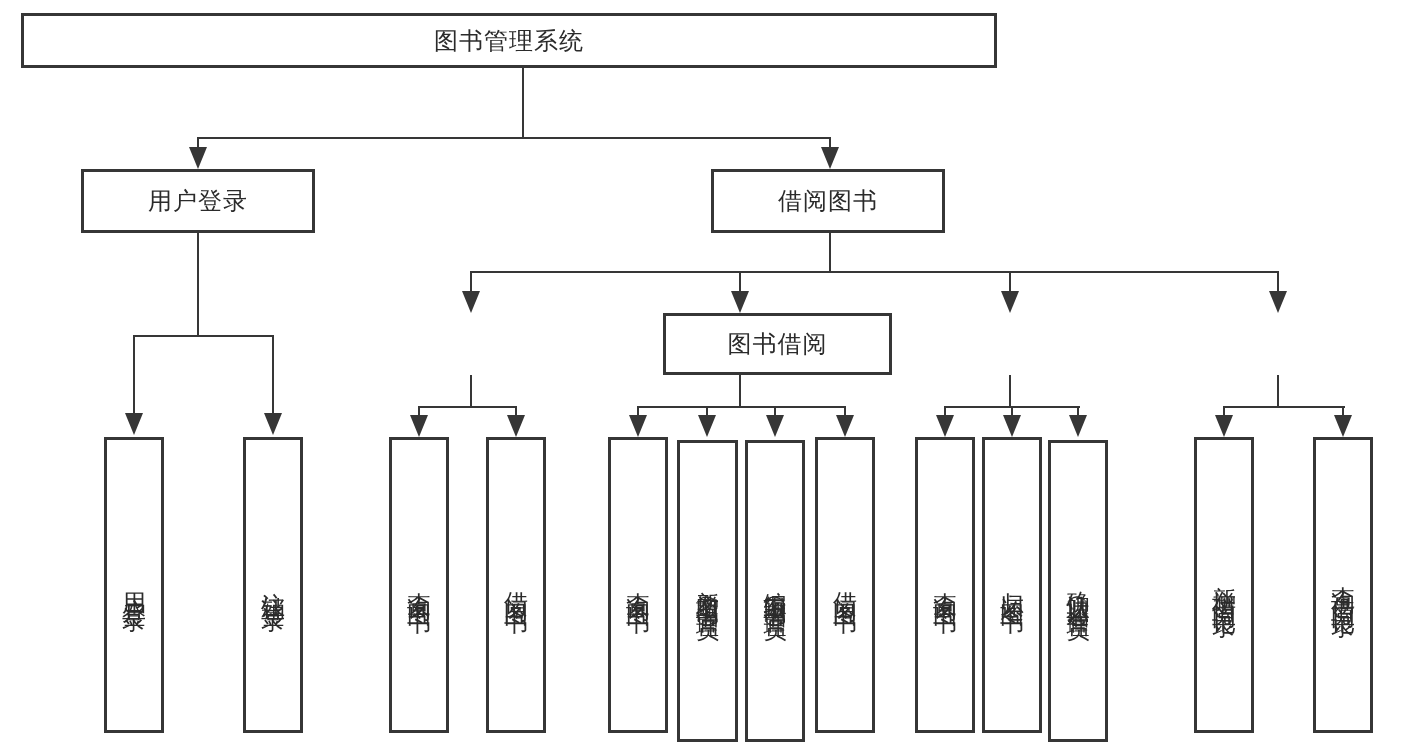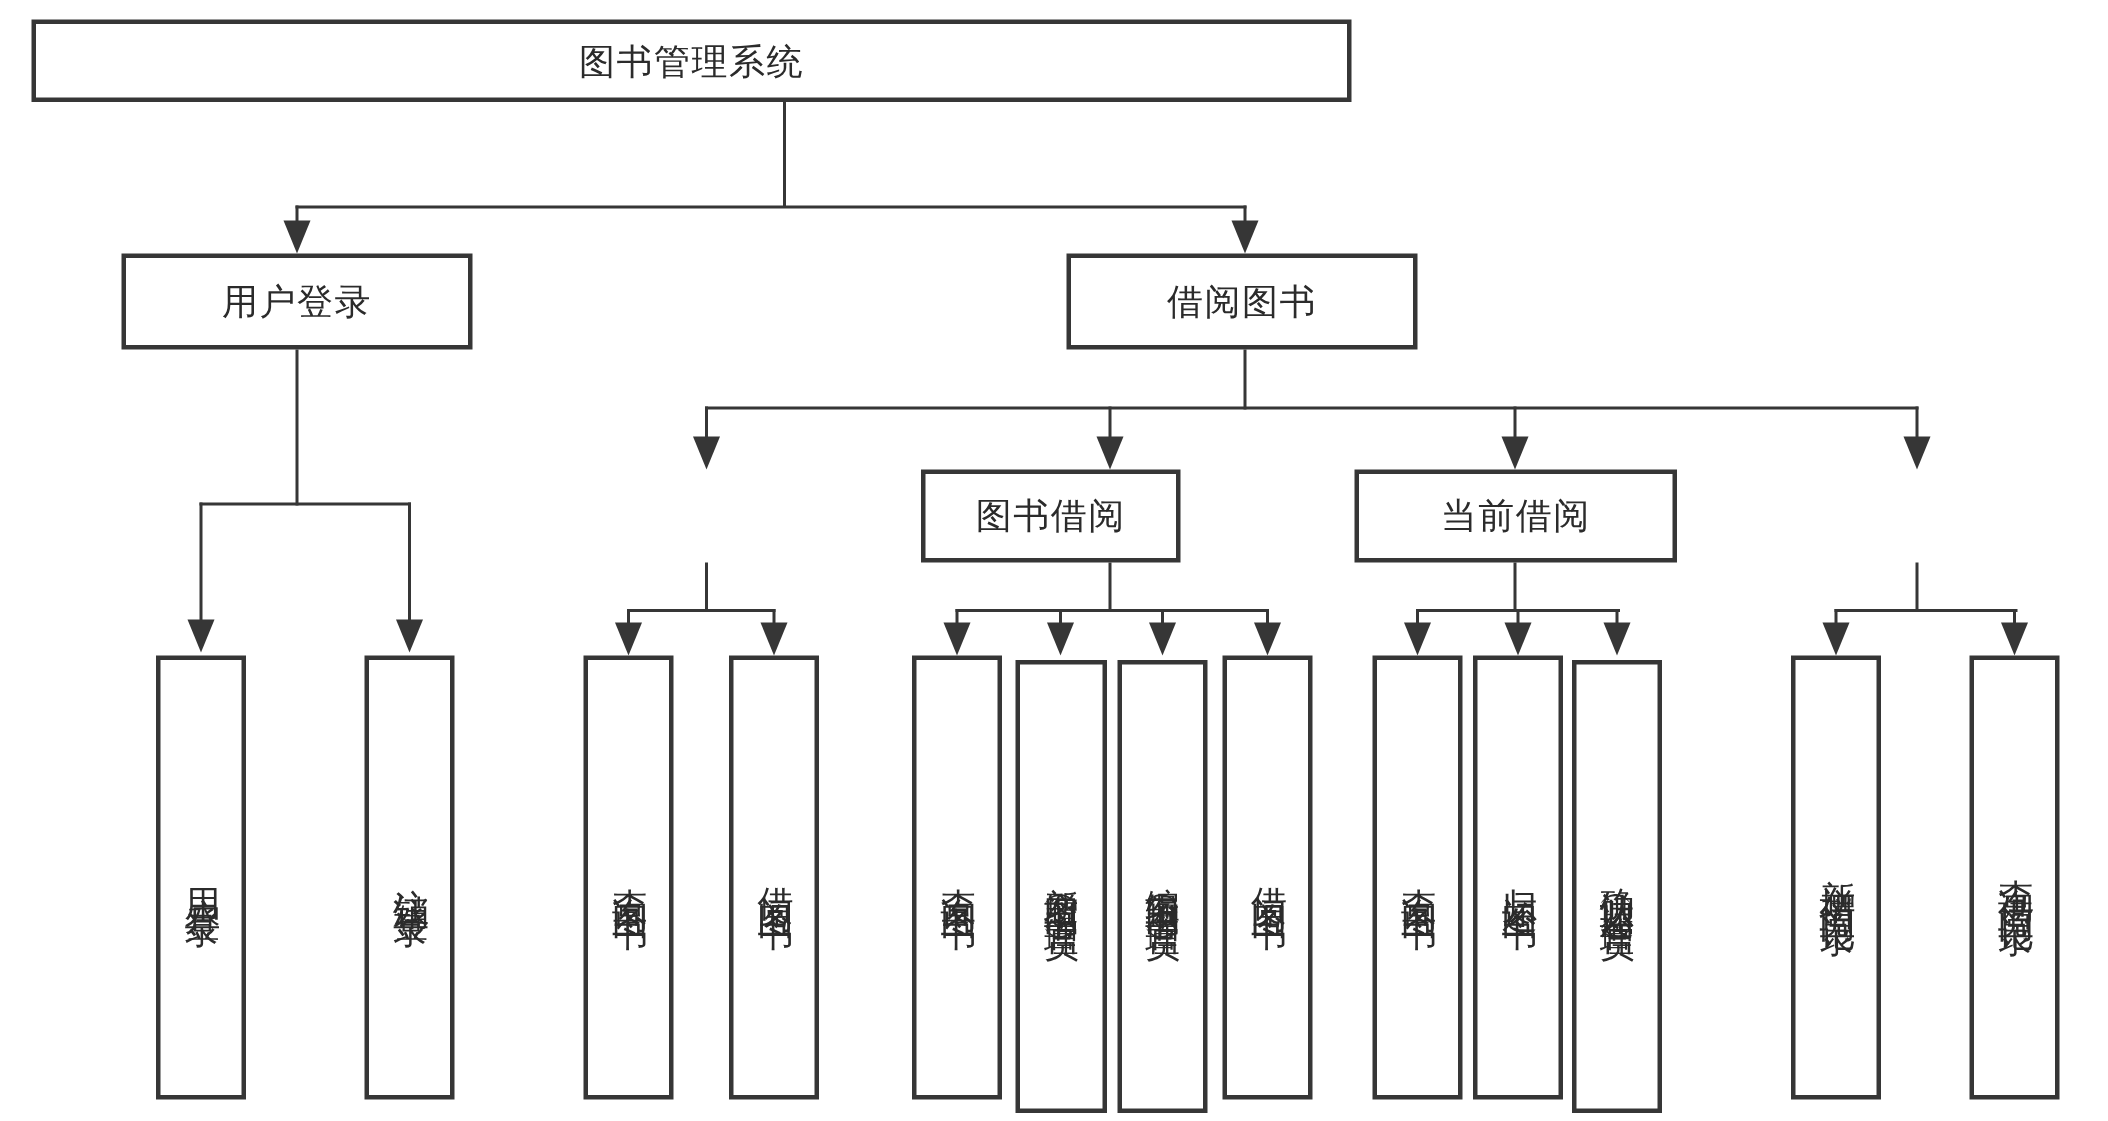--- a/index.html
+++ b/index.html
@@ -29,36 +29,33 @@
     position:absolute;right:4px;bottom:4px;z-index:10;
     font-size:23px;color:rgba(150,150,150,0.88);letter-spacing:1px;
     white-space:nowrap;
   }
 </style>
 </head>
 <body>
 
 <div class="canvas">
 
-  <div class="box" style="left:21px;top:13px;width:880px;height:55px">
+  <div class="box" style="left:21px;top:13px;width:976px;height:55px">
     <span>图书管理系统</span>
   </div>
 
   <div class="box" style="left:81px;top:169px;width:234px;height:64px">
     <span>用户登录</span>
   </div>
   <div class="box" style="left:711px;top:169px;width:234px;height:64px">
     <span>借阅图书</span>
   </div>
 
-  <div class="box" style="left:614px;top:313px;width:173px;height:62px">
+  <div class="box" style="left:663px;top:313px;width:229px;height:62px">
     <span>图书借阅</span>
-  </div>
-  <div class="box" style="left:903px;top:313px;width:215px;height:62px">
-    <span>当前借阅</span>
   </div>
 
   <div class="box vbox" style="left:104px;top:437px;width:60px;height:296px">
     <span>用户登录</span>
   </div>
   <div class="box vbox" style="left:243px;top:437px;width:60px;height:296px">
     <span>注销登录</span>
   </div>
 
   <div class="box vbox" style="left:389px;top:437px;width:60px;height:296px">

